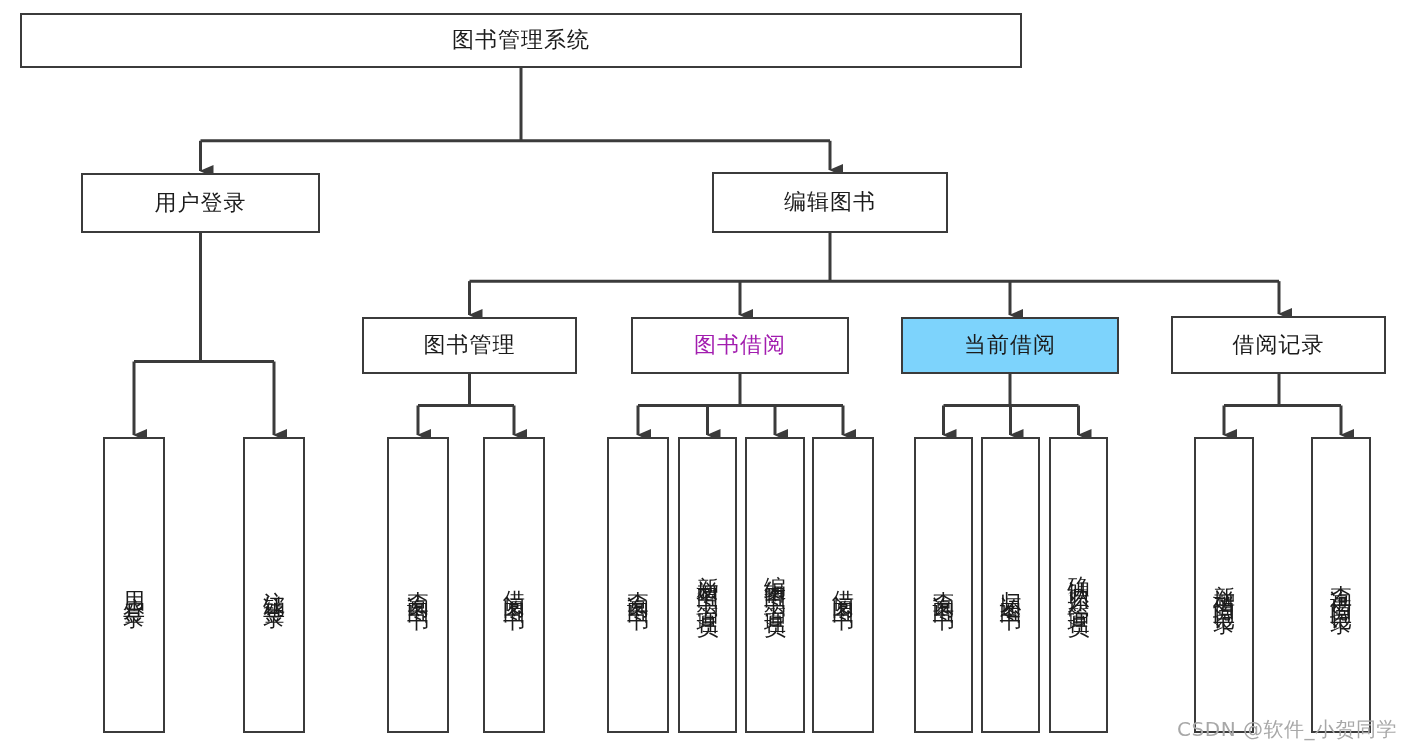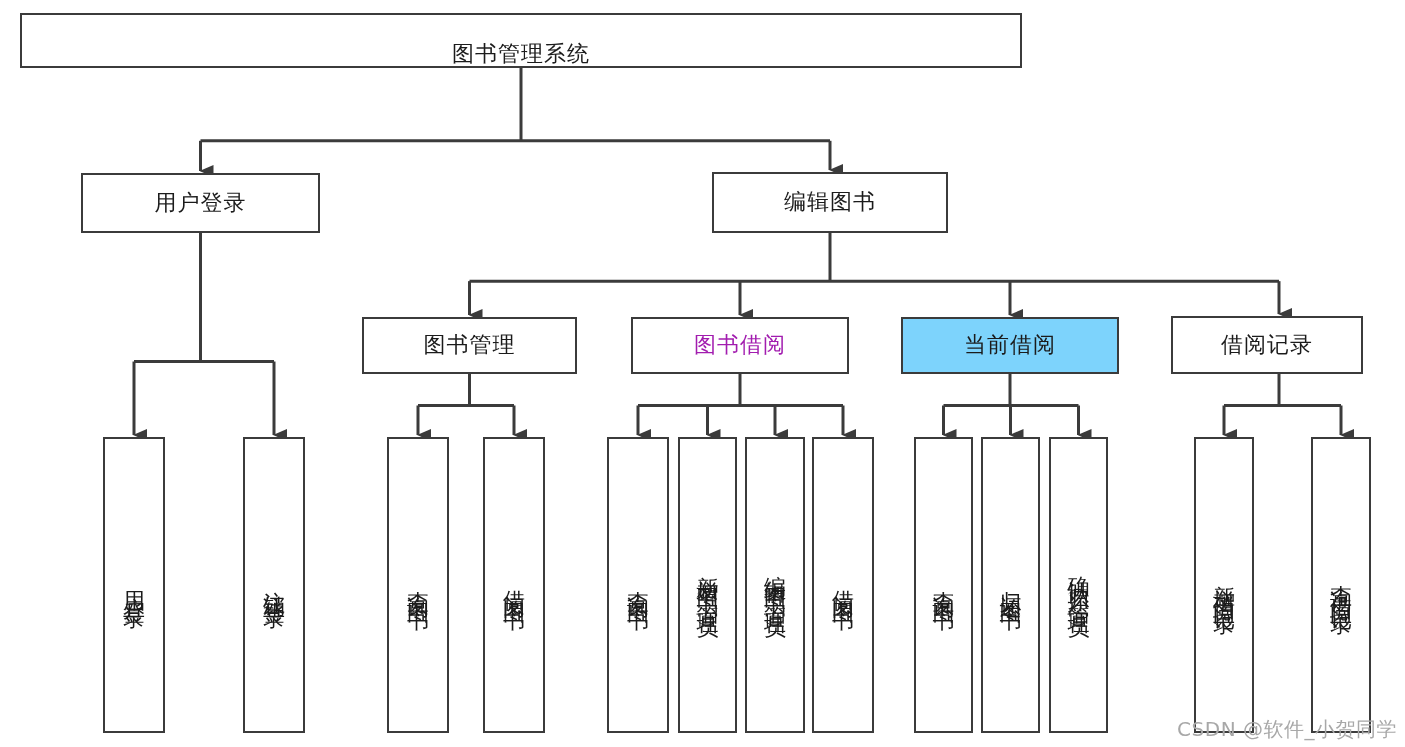--- a/index.html
+++ b/index.html
@@ -115,39 +115,39 @@
         <path d="M1010.5,405.5 L1010.5,435" stroke-width="3" stroke="#3b3b3b" fill="none" marker-end="url(#arrow)"></path>
         <path d="M1078.5,405.5 L1078.5,435" stroke-width="3" stroke="#3b3b3b" fill="none" marker-end="url(#arrow)"></path>
         <path d="M1279,374 L1279,405.5" stroke-width="3" stroke="#3b3b3b" fill="none"></path>
         <path d="M1224,405.5 L1341,405.5" stroke-width="3" stroke="#3b3b3b" fill="none"></path>
         <path d="M1224,405.5 L1224,435" stroke-width="3" stroke="#3b3b3b" fill="none" marker-end="url(#arrow)"></path>
         <path d="M1341,405.5 L1341,435" stroke-width="3" stroke="#3b3b3b" fill="none" marker-end="url(#arrow)"></path>
       </g>
   </svg>
 
   <div id="nodes">
-      <div class="node horiz" style="left: 20px; top: 13px; width: 1002px; height: 55px; border-color: rgb(59, 59, 59); background: rgb(255, 255, 255); color: rgb(27, 27, 27); align-items: flex-end;">
+      <div class="node horiz" style="left: 20px; top: 13px; width: 1002px; height: 55px; border-color: rgb(59, 59, 59); background: rgb(255, 255, 255); color: rgb(27, 27, 27);">
         <span class="label">图书管理系统</span>
       </div>
       <div class="node horiz" style="left: 81px; top: 173px; width: 239px; height: 60px; border-color: rgb(59, 59, 59); background: rgb(255, 255, 255); color: rgb(27, 27, 27);">
         <span class="label">用户登录</span>
       </div>
       <div class="node horiz" style="left: 712px; top: 172px; width: 236px; height: 61px; border-color: rgb(59, 59, 59); background: rgb(255, 255, 255); color: rgb(27, 27, 27);">
         <span class="label">编辑图书</span>
       </div>
       <div class="node horiz" style="left: 362px; top: 317px; width: 215px; height: 57px; border-color: rgb(59, 59, 59); background: rgb(255, 255, 255); color: rgb(27, 27, 27);">
         <span class="label">图书管理</span>
       </div>
       <div class="node horiz" style="left: 631px; top: 317px; width: 218px; height: 57px; border-color: rgb(59, 59, 59); background: rgb(255, 255, 255); color: #a21caf;">
         <span class="label">图书借阅</span>
       </div>
       <div class="node horiz" style="left: 901px; top: 317px; width: 218px; height: 57px; border-color: rgb(59, 59, 59); background: #7dd3fc; color: rgb(27, 27, 27);">
         <span class="label">当前借阅</span>
       </div>
-      <div class="node horiz" style="left: 1171px; top: 316px; width: 192px; height: 58px; border-color: rgb(59, 59, 59); background: rgb(255, 255, 255); color: rgb(27, 27, 27);">
+      <div class="node horiz" style="left: 1171px; top: 316px; width: 215px; height: 58px; border-color: rgb(59, 59, 59); background: rgb(255, 255, 255); color: rgb(27, 27, 27);">
         <span class="label">借阅记录</span>
       </div>
       <div class="node vert" style="left: 103px; top: 437px; width: 62px; height: 296px; border-color: rgb(59, 59, 59); background: rgb(255, 255, 255); color: rgb(27, 27, 27);">
         <span class="label">用户登录</span>
       </div>
       <div class="node vert" style="left: 243px; top: 437px; width: 62px; height: 296px; border-color: rgb(59, 59, 59); background: rgb(255, 255, 255); color: rgb(27, 27, 27);">
         <span class="label">注销登录</span>
       </div>
       <div class="node vert" style="left: 387px; top: 437px; width: 62px; height: 296px; border-color: rgb(59, 59, 59); background: rgb(255, 255, 255); color: rgb(27, 27, 27);">
         <span class="label">查询图书</span>

